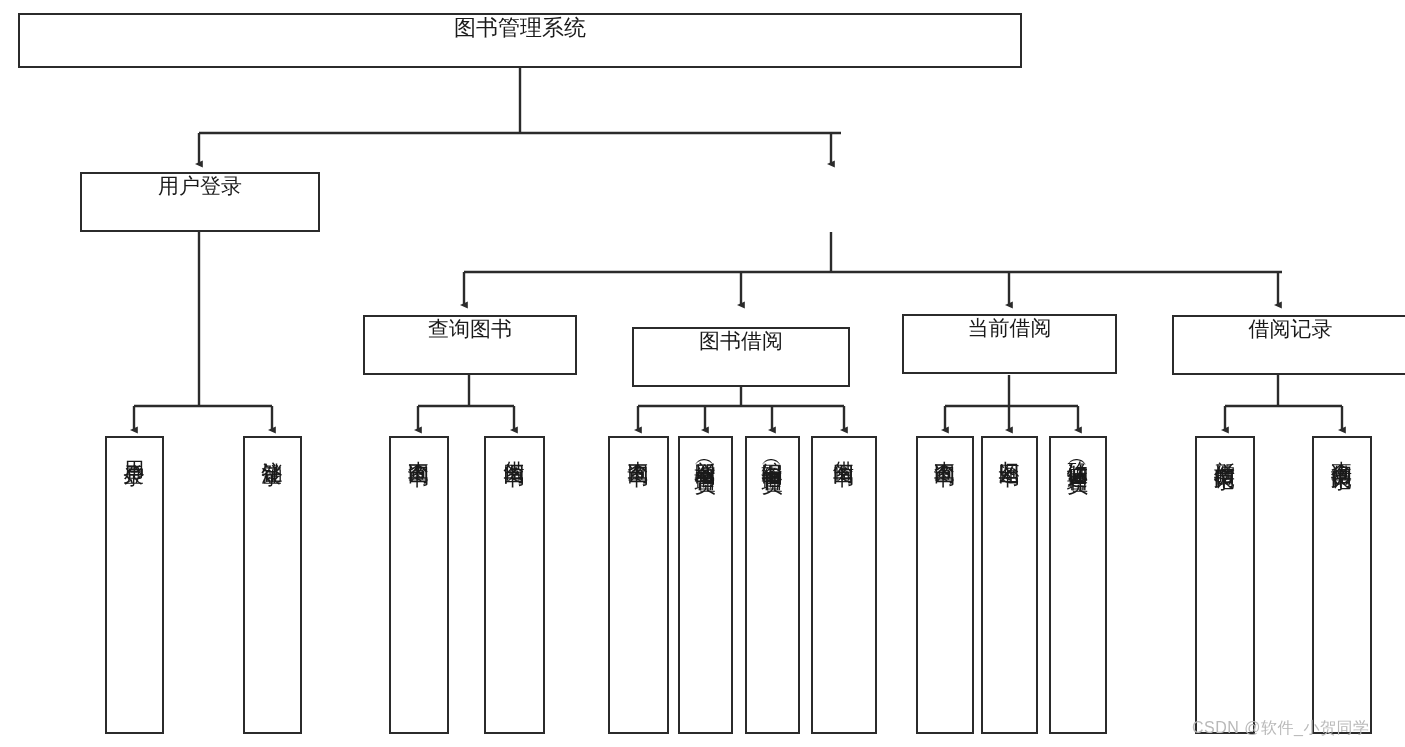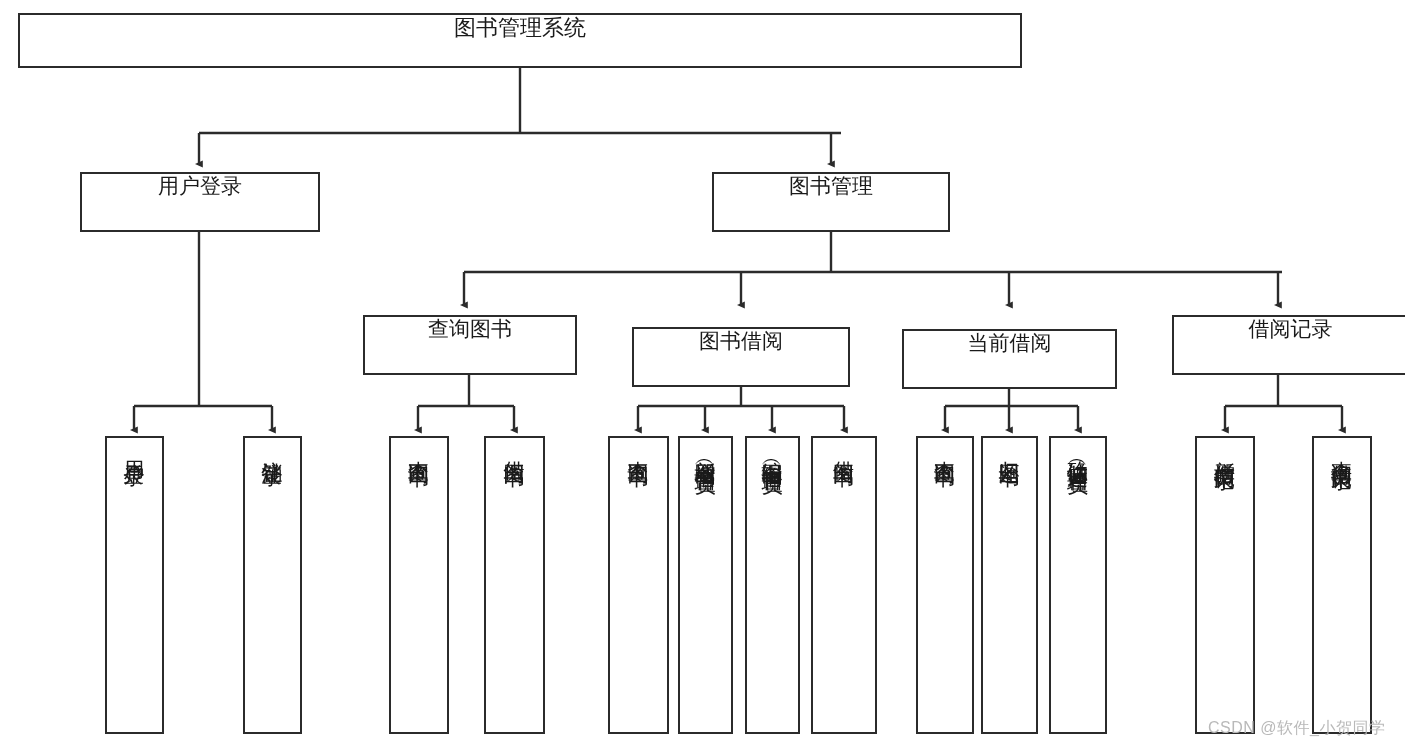--- a/index.html
+++ b/index.html
@@ -121,31 +121,28 @@
     </g>
   </svg>
 
   <div class="node root horiz" style="left:18px; top:13px; width:1004px; height:55px;">
     <span class="label">图书管理系统</span>
   </div>
 
   <div class="node horiz" style="left:80px; top:172px; width:240px; height:60px;">
     <span class="label">用户登录</span>
   </div>
-  <div class="node horiz" style="left:712px; top:172px; width:238px; height:60px;">
-    <span class="label">图书管理</span>
-  </div>
 
   <div class="node horiz" style="left:363px; top:315px; width:214px; height:60px;">
     <span class="label">查询图书</span>
   </div>
   <div class="node horiz" style="left:632px; top:327px; width:218px; height:60px;">
     <span class="label">图书借阅</span>
   </div>
-  <div class="node horiz" style="left:902px; top:329px; width:215px; height:60px;">
+  <div class="node horiz" style="left:902px; top:314px; width:215px; height:60px;">
     <span class="label">当前借阅</span>
   </div>
   <div class="node horiz" style="left:1172px; top:315px; width:237px; height:60px;">
     <span class="label">借阅记录</span>
   </div>
 
   <div class="node vert" style="left:105px; top:436px; width:59px; height:298px;">
     <span class="label">用户登录</span>
   </div>
   <div class="node vert" style="left:243px; top:436px; width:59px; height:298px;">
@@ -182,15 +179,15 @@
     <span class="label">确认归还（管理员）</span>
   </div>
 
   <div class="node vert" style="left:1195px; top:436px; width:60px; height:298px;">
     <span class="label">新增借阅记录</span>
   </div>
   <div class="node vert" style="left:1312px; top:436px; width:60px; height:298px;">
     <span class="label">查询借阅记录</span>
   </div>
 
-  <div class="watermark" style="left:1192px; top:718px;margin-left:16px;">CSDN @软件_小贺同学</div>
+  <div class="watermark" style="left:1192px; top:718px;">CSDN @软件_小贺同学</div>
 
 </div>
 
 </body></html>

